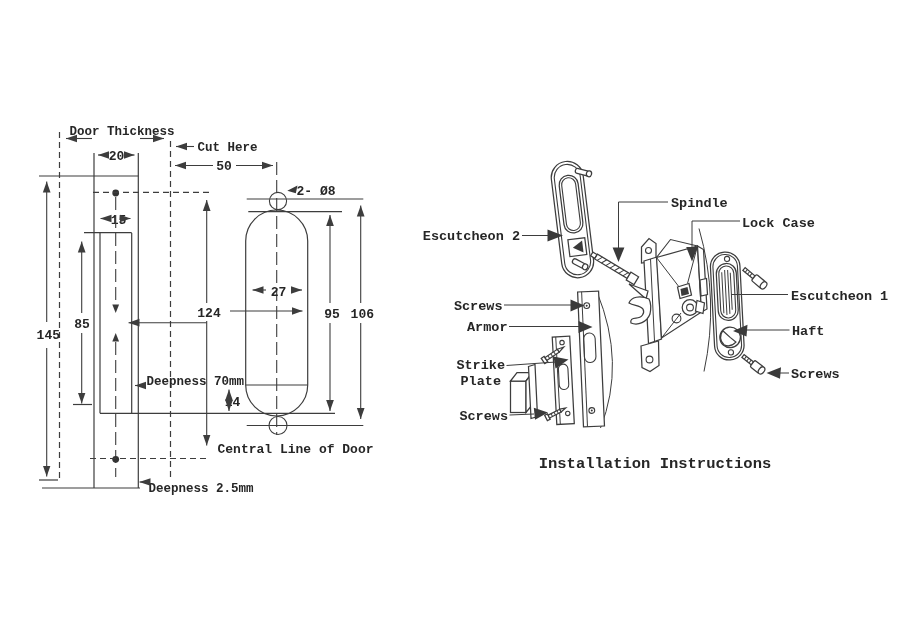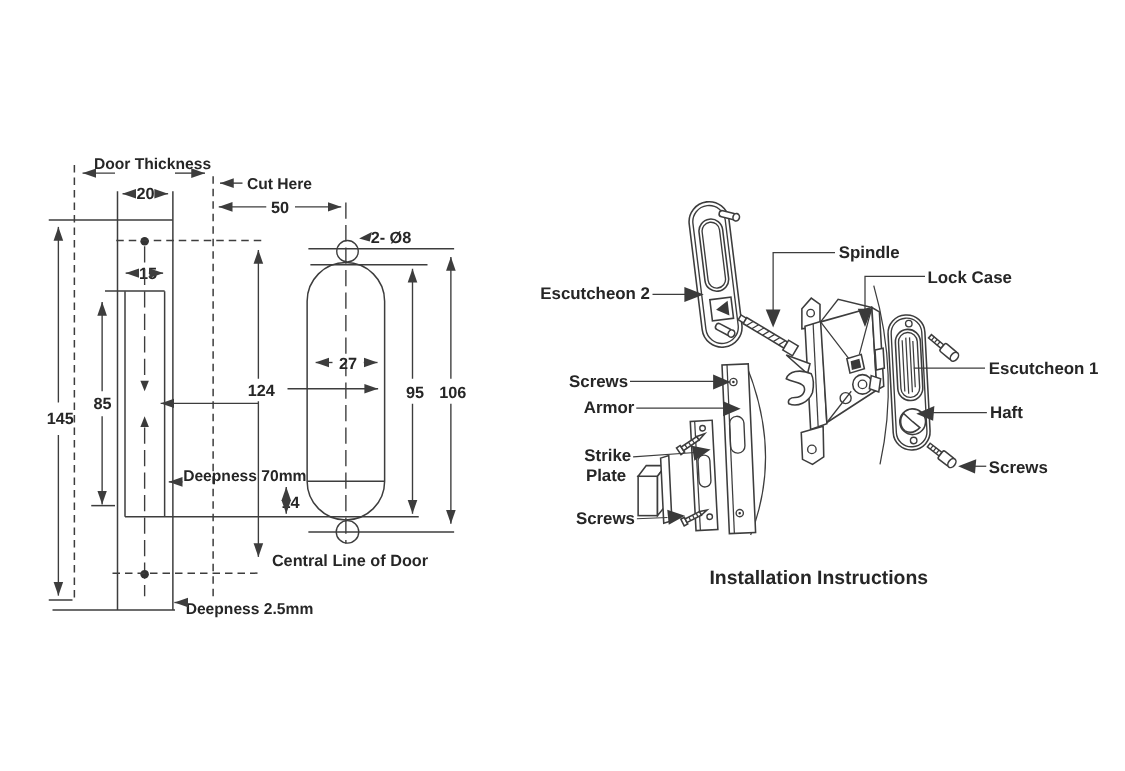--- a/index.html
+++ b/index.html
@@ -1,17 +1,17 @@
 <!DOCTYPE html>
 <html><head>
 <meta charset="utf-8">
 <style>
   html,body{margin:0;padding:0;background:#ffffff;}
   #stage{position:relative;width:900px;height:617px;background:#ffffff;overflow:hidden;
-         font-family:Liberation Sans, sans-serif;}
+         font-family:Liberation Mono, monospace;}
   svg{display:block;}
   .ln{stroke:#3d3d3d;stroke-width:1.2;fill:none;}
   .lnthin{stroke:#3d3d3d;stroke-width:1;fill:none;}
   .dash{stroke:#3d3d3d;stroke-width:1.2;fill:none;stroke-dasharray:6 4;}
   .cdash{stroke:#3d3d3d;stroke-width:1.1;fill:none;stroke-dasharray:13 5;}
   .dim{stroke:#3d3d3d;stroke-width:1.1;fill:none;}
   .shape{stroke:#3d3d3d;stroke-width:1.25;fill:#ffffff;}
   .shapenf{stroke:#3d3d3d;stroke-width:1.1;fill:none;}
   .solid{fill:#3a3a3a;stroke:none;}
   .dot{fill:#333333;stroke:none;}

